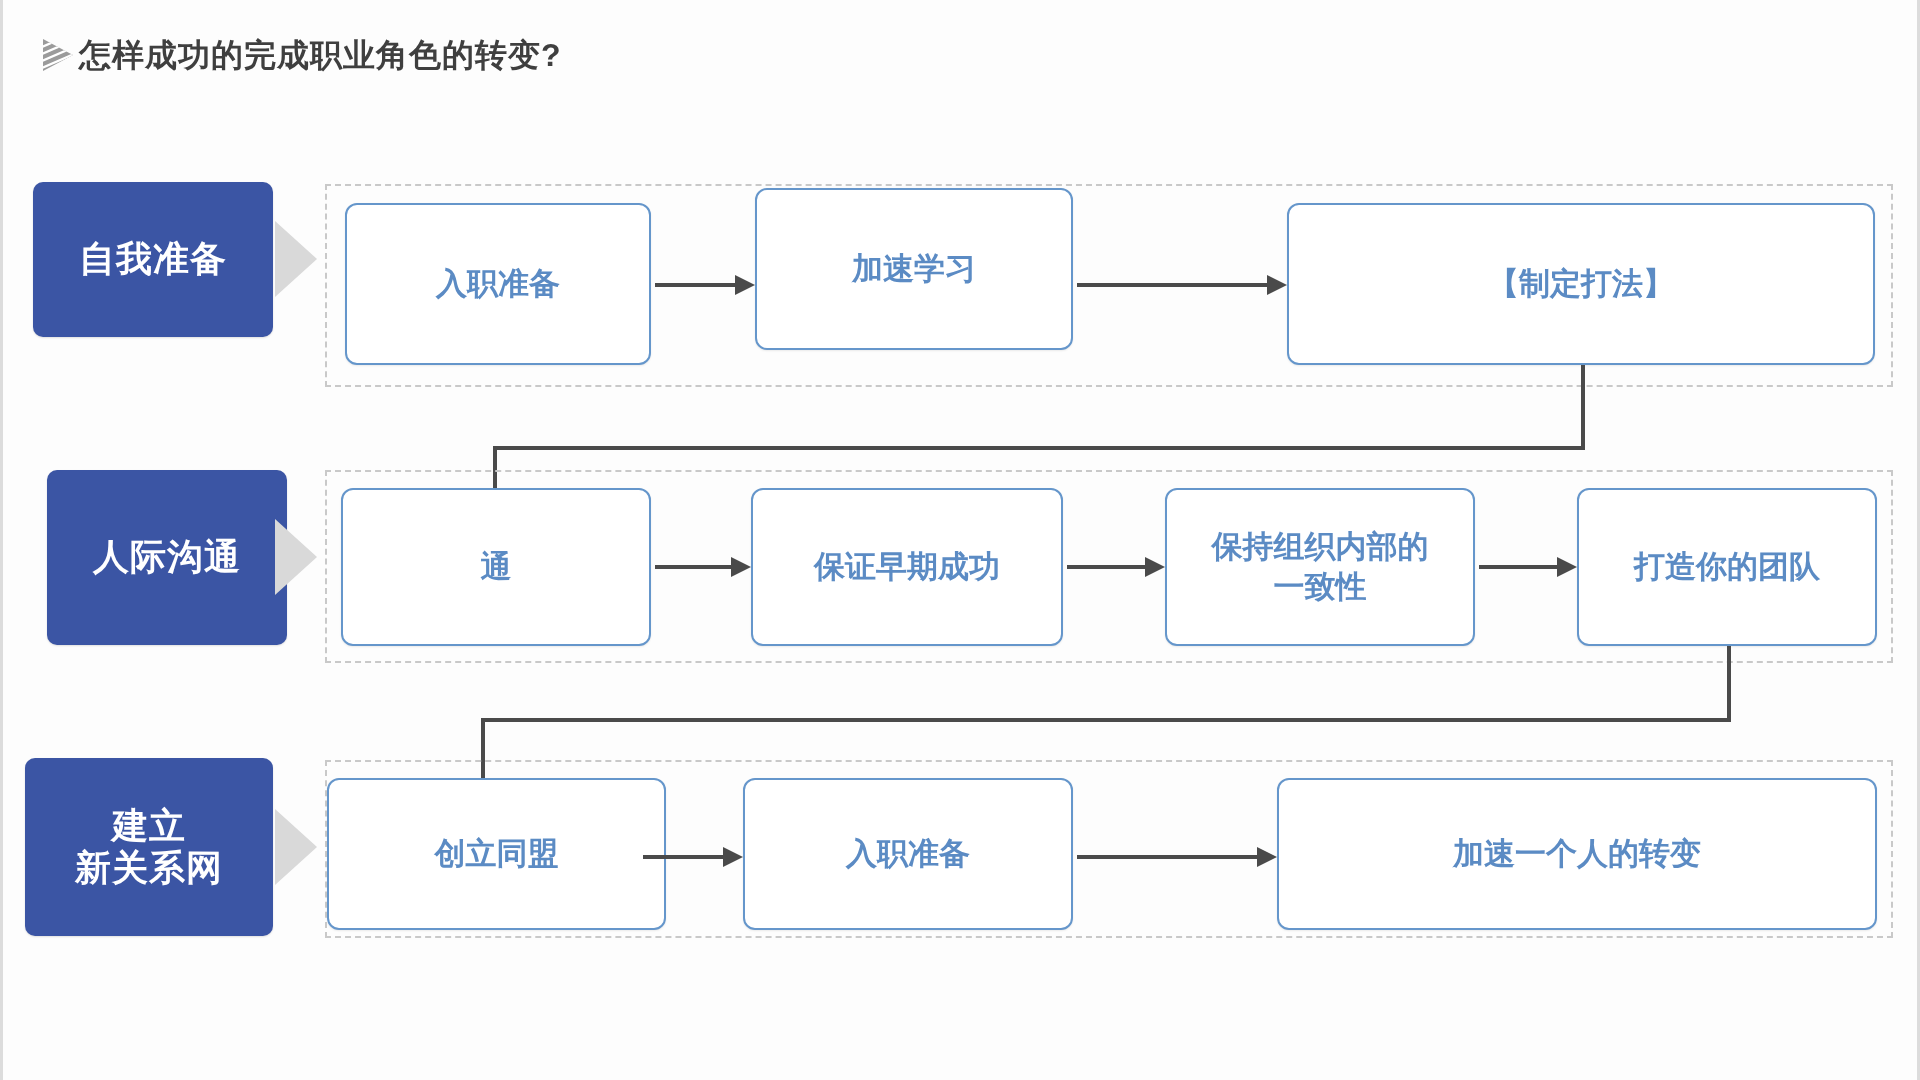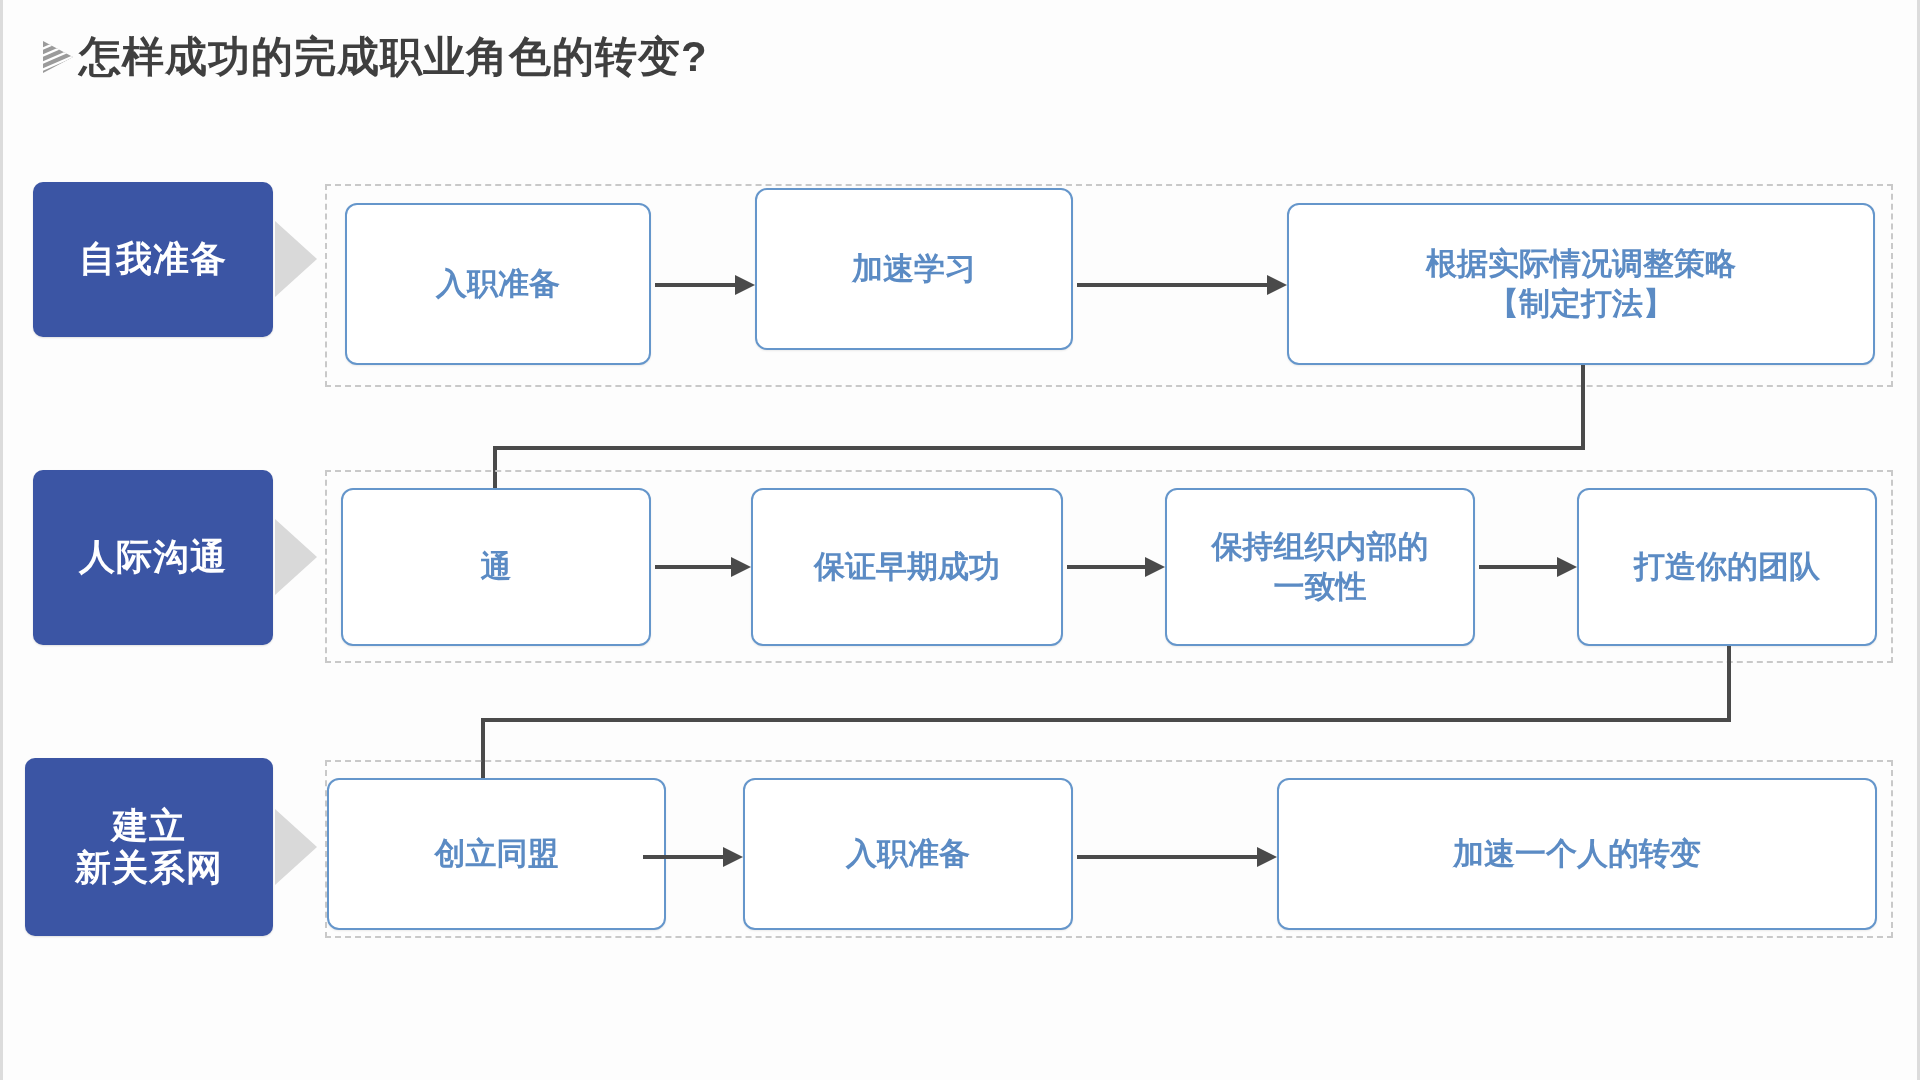--- a/index.html
+++ b/index.html
@@ -23,21 +23,21 @@
   #title-row {
     position: absolute;
     left: 38px;
     top: 36px;
     display: flex;
     align-items: center;
     gap: 4px;
   }
   #bullet-icon { width: 34px; height: 38px; flex: 0 0 auto; display:block; }
   #title-text {
-    font-size: 42px;
+    font-size: 32px;
     font-weight: bold;
     color: #3f3f3f;
     letter-spacing: 1px;
     line-height: 1;
     white-space: nowrap;
   }
 
   
   .row { position: absolute; left: 0; }
   .row-label {
@@ -154,35 +154,34 @@
     <div class="node" style="left:752px; top:188px; width:318px; height:162px;">
       <span>加速学习</span>
     </div>
 
     <div class="h-arrow" style="left:1074px; top:275px; width:210px;">
       <div class="shaft" style="width:192px;"></div>
       <div class="head"></div>
     </div>
 
     <div class="node" style="left:1284px; top:203px; width:588px; height:162px; flex-direction:column;">
-      <span>根据实际情况调整策略</span>
       <span>【制定打法】</span>
     </div>
   </div>
 
   <div class="conn">
     <div class="seg-v" style="left:1578px; top:365px; height:85px;"></div>
     <div class="seg-h" style="left:490px; top:446px; width:1092px;"></div>
     <div class="seg-v" style="left:490px; top:446px; height:70px;"></div>
     <div class="down-head" style="left:482px; top:508px;"></div>
   </div>
 
   <div class="row">
 
-    <div class="row-label" style="left:30px; top:470px; width:240px; height:175px; background:#3b55a4;">
+    <div class="row-label" style="left:44px; top:470px; width:240px; height:175px; background:#3b55a4;">
       <span>人际沟通</span>
     </div>
     <div class="row-chevron" style="left:272px; top:519px;"></div>
 
     <div class="dashed-region" style="left:322px; top:470px; width:1568px; height:193px;"></div>
 
     <div class="node" style="left:338px; top:488px; width:310px; height:158px; flex-direction:column;">
       <span>通</span>
     </div>
 

